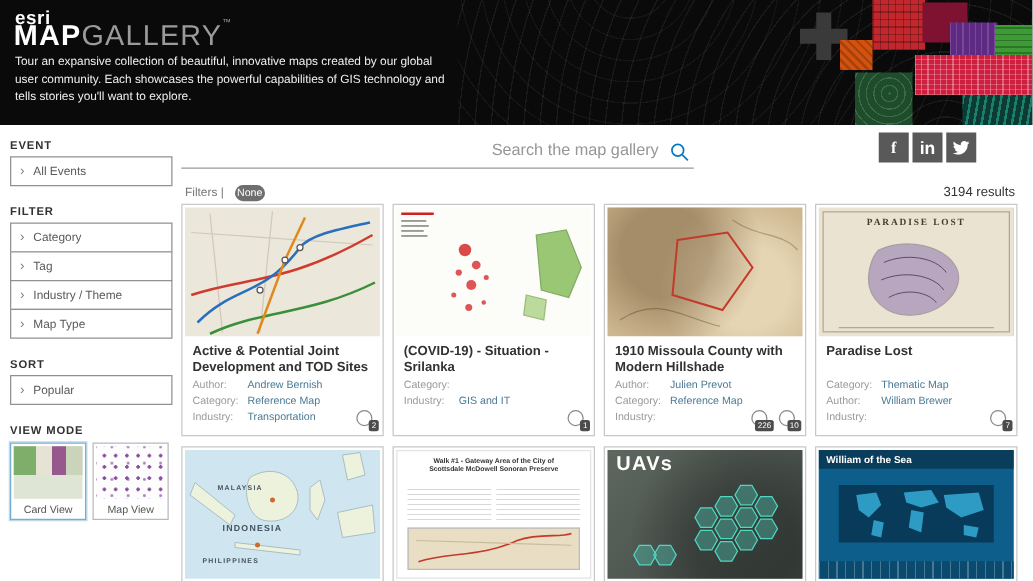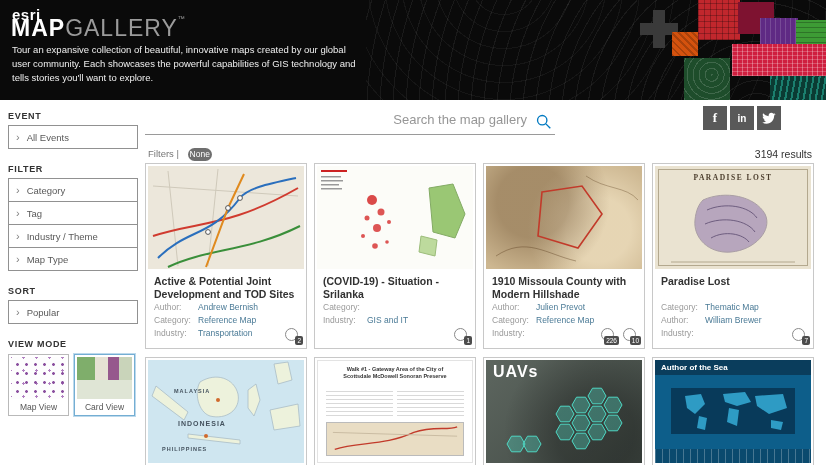--- a/index.html
+++ b/index.html
@@ -65,21 +65,21 @@
   .search-wrap { position:absolute; left:145px; top:106px; width:410px; }
   .search-input { width:100%; border:none; border-bottom:1px solid #9a9a9a; background:transparent;
                   font-size:13px; color:#14532d; padding:6px 28px 7px 2px; outline:none;
                   font-family:"Liberation Sans", sans-serif;text-align:right; }
   .search-input::placeholder { color:#969696; }
   .search-icon { position:absolute; right:3px; top:7px; width:17px; height:17px; cursor:pointer; }
   .social { position:absolute; right:45px; top:106px; display:flex; gap:3px; }
   .social-btn { width:24px; height:24px; background:#595959; color:#fff; display:flex;
                 align-items:center; justify-content:center; font-weight:bold; cursor:pointer; }
   .social-btn.fb { font-size:13px; font-family:"Liberation Serif", serif; }
-  .social-btn.li { font-size:10px; }
+  .social-btn.li { font-size:14px; }
   .filters-row { position:absolute; left:148px; top:148px; font-size:9.5px; color:#767676; }
   .pill { display:inline-block; background:#6e6e6e; color:#fff; border-radius:9px;
           padding:1px 2px 2px; font-size:8.5px; margin-left:6px; cursor:pointer; }
   .results { position:absolute; right:14px; top:148px; font-size:10.5px; color:#323232; }
   
   .grid { position:absolute; left:145px; top:163px; display:grid;
           grid-template-columns:repeat(4,162px); grid-auto-rows:186px; gap:8px 7px; }
   .card { background:#fff; border:1px solid #c8c8c8; position:relative; padding:2px; cursor:pointer; }
   .thumb { height:103px; position:relative; overflow:hidden; }
   .card-title { font-size:10.5px; font-weight:bold; color:#323232; line-height:1.25;
@@ -176,27 +176,27 @@
   </div>
 
   <div class="side-label">SORT</div>
   <div class="side-box">
     <span class="chev">›</span>
     <span>Popular</span>
   </div>
 
   <div class="side-label">VIEW MODE</div>
   <div class="viewmode">
+    <div class="vm-btn selected">
+      <div class="vm-img cardart"></div>
+      <div class="vm-label">Card View</div>
+    </div>
     <div class="vm-btn">
       <div class="vm-img mapart"></div>
       <div class="vm-label">Map View</div>
-    </div>
-    <div class="vm-btn selected">
-      <div class="vm-img cardart"></div>
-      <div class="vm-label">Card View</div>
     </div>
   </div>
 </div>
 
 <div class="search-wrap">
   <input class="search-input" type="text" placeholder="Search the map gallery" style="">
   <svg class="search-icon" viewBox="0 0 20 20">
     <circle cx="8.5" cy="8.5" r="5.5" fill="none" stroke="#0079c1" stroke-width="1.6"></circle>
     <line x1="12.8" y1="12.8" x2="18" y2="18" stroke="#0079c1" stroke-width="1.6"></line>
   </svg>
@@ -402,21 +402,21 @@
           <g transform="translate(46,84)">
               <polygon points="9,0 4.5,7.8 -4.5,7.8 -9,0 -4.5,-7.8 4.5,-7.8"></polygon>
             </g>
         </g>
       </svg>
     </div>
   </div>
 
   <div class="card">
     <div class="thumb r4">
-      <div class="r4-head">Author of the Sea</div>
+      <div class="r4-head">William of the Sea</div>
       <div class="r4-map">
         <svg class="fill" viewBox="0 0 124 46">
           <path d="M14,8 L30,6 L34,16 L24,26 L16,20 Z" fill="#2e9bc4"></path>
           <path d="M28,28 L36,30 L34,42 L26,40 Z" fill="#2e9bc4"></path>
           <path d="M52,6 L74,4 L80,14 L66,18 L54,14 Z" fill="#2e9bc4"></path>
           <path d="M58,20 L68,22 L66,38 L56,34 Z" fill="#2e9bc4"></path>
           <path d="M84,8 L112,6 L116,20 L98,26 L86,18 Z" fill="#2e9bc4"></path>
           <path d="M100,32 L112,34 L110,42 L100,40 Z" fill="#2e9bc4"></path>
         </svg>
       </div>

